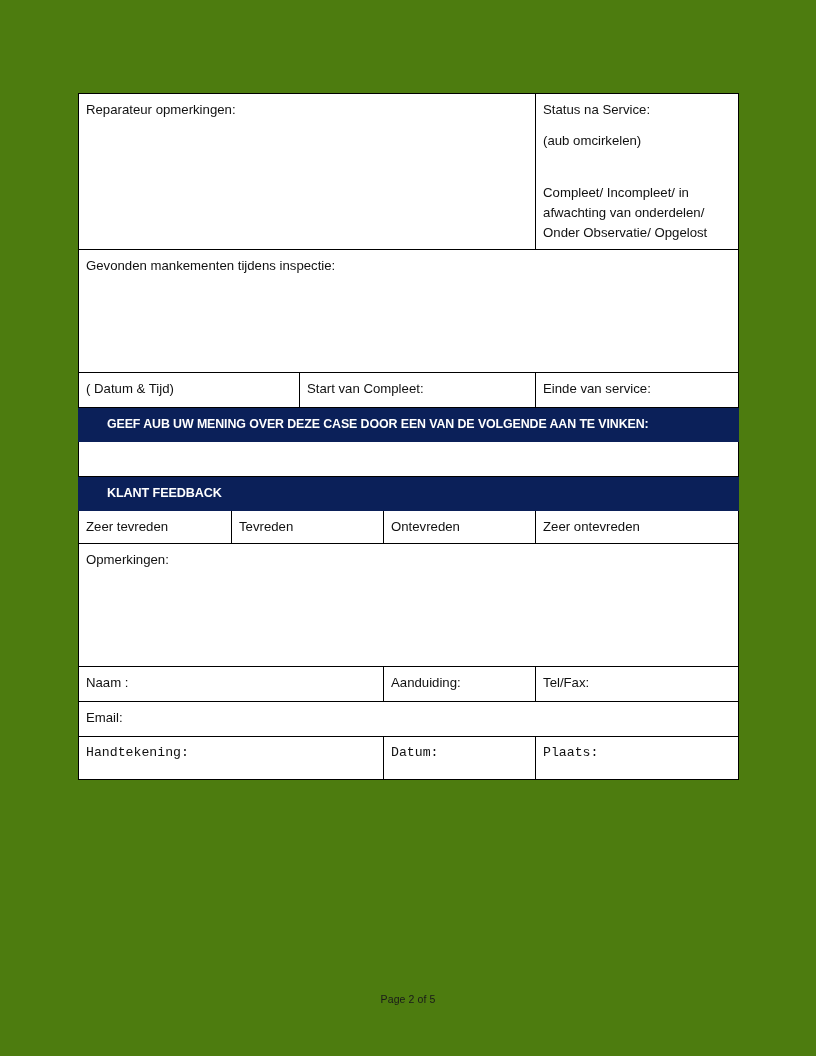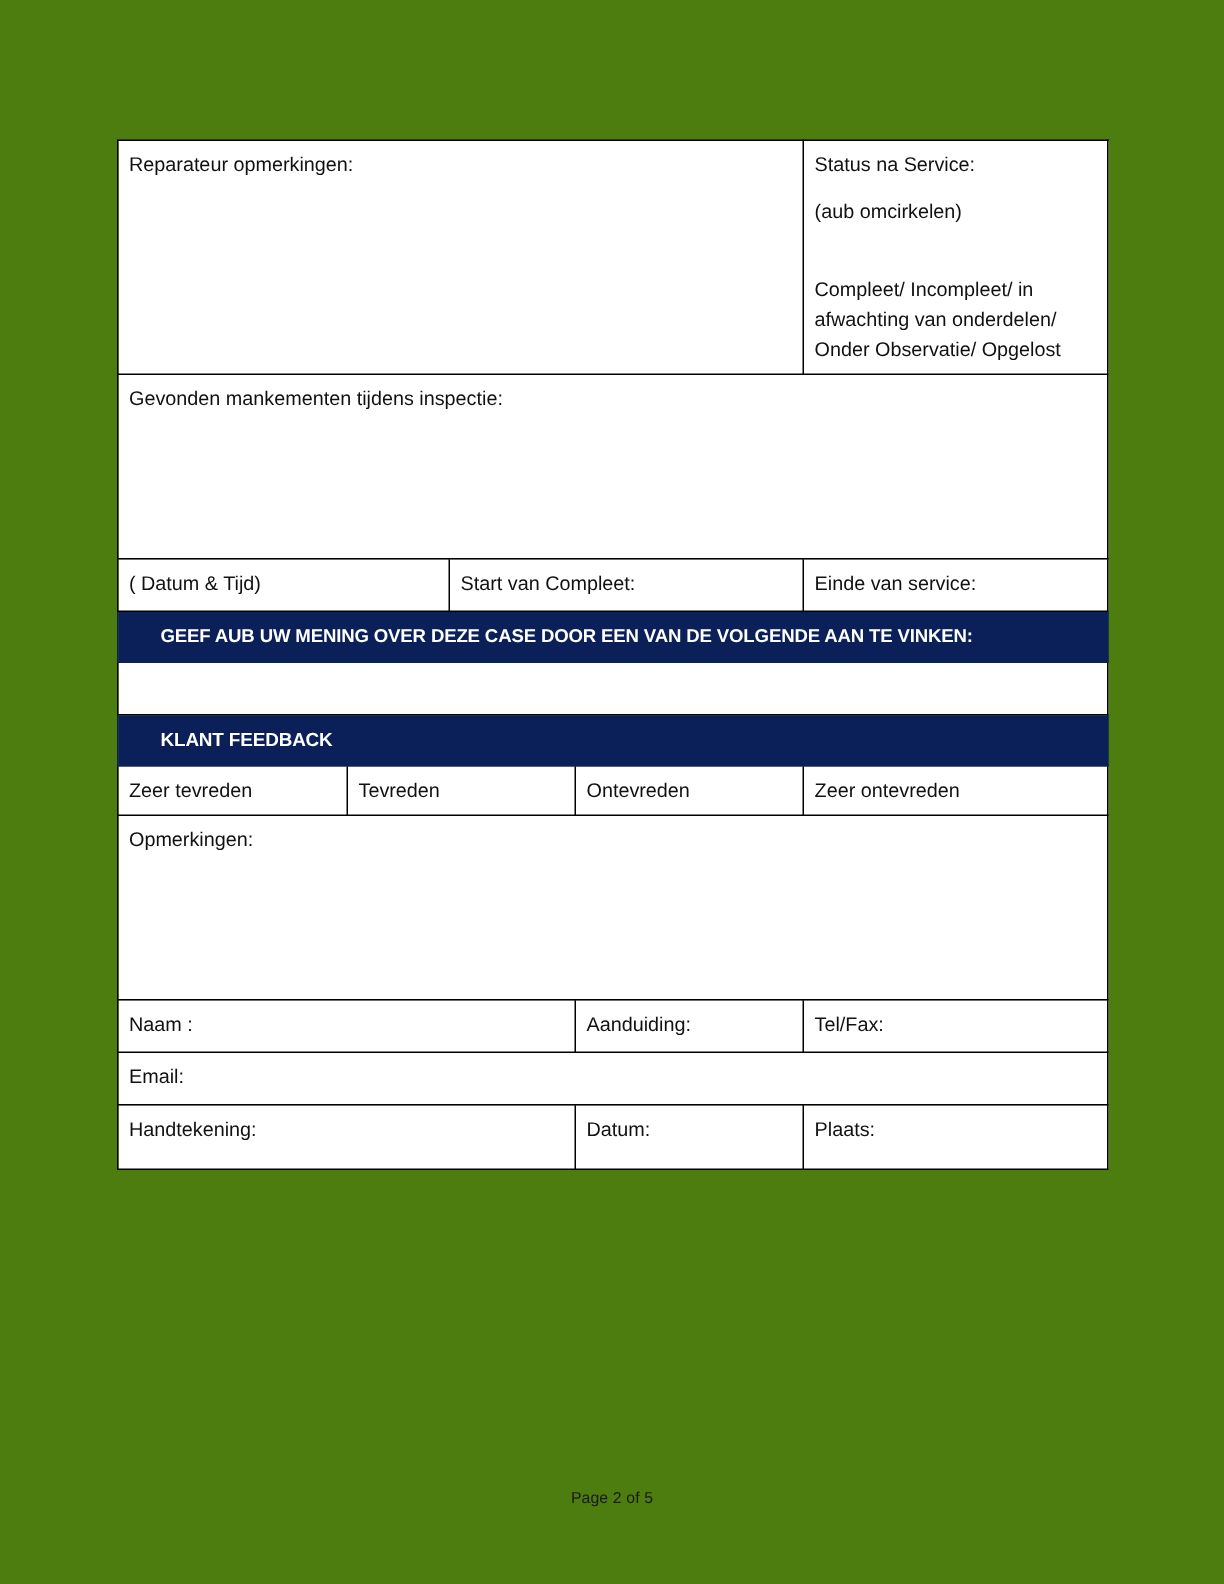--- a/index.html
+++ b/index.html
@@ -71,21 +71,21 @@
     font-size: 12.4px;
   }
 
   
   .h-tall-1 { height: 120px; }
   .h-tall-2 { height: 110px; }
   .h-blank  { height: 22px; }
   .h-rate   { height: 20px; }
   .h-comments { height: 110px; }
   .h-field  { height: 22px; }
-  .h-sign   { height: 30px; }
+  .h-sign   { height: 30px; font-family: Liberation Mono, monospace; }
 
   
   .page-number {
     position: absolute;
     left: 0;
     top: 993px;
     width: 816px;
     text-align: center;
     font-size: 10.5px;
     color: #1a1a1a;

